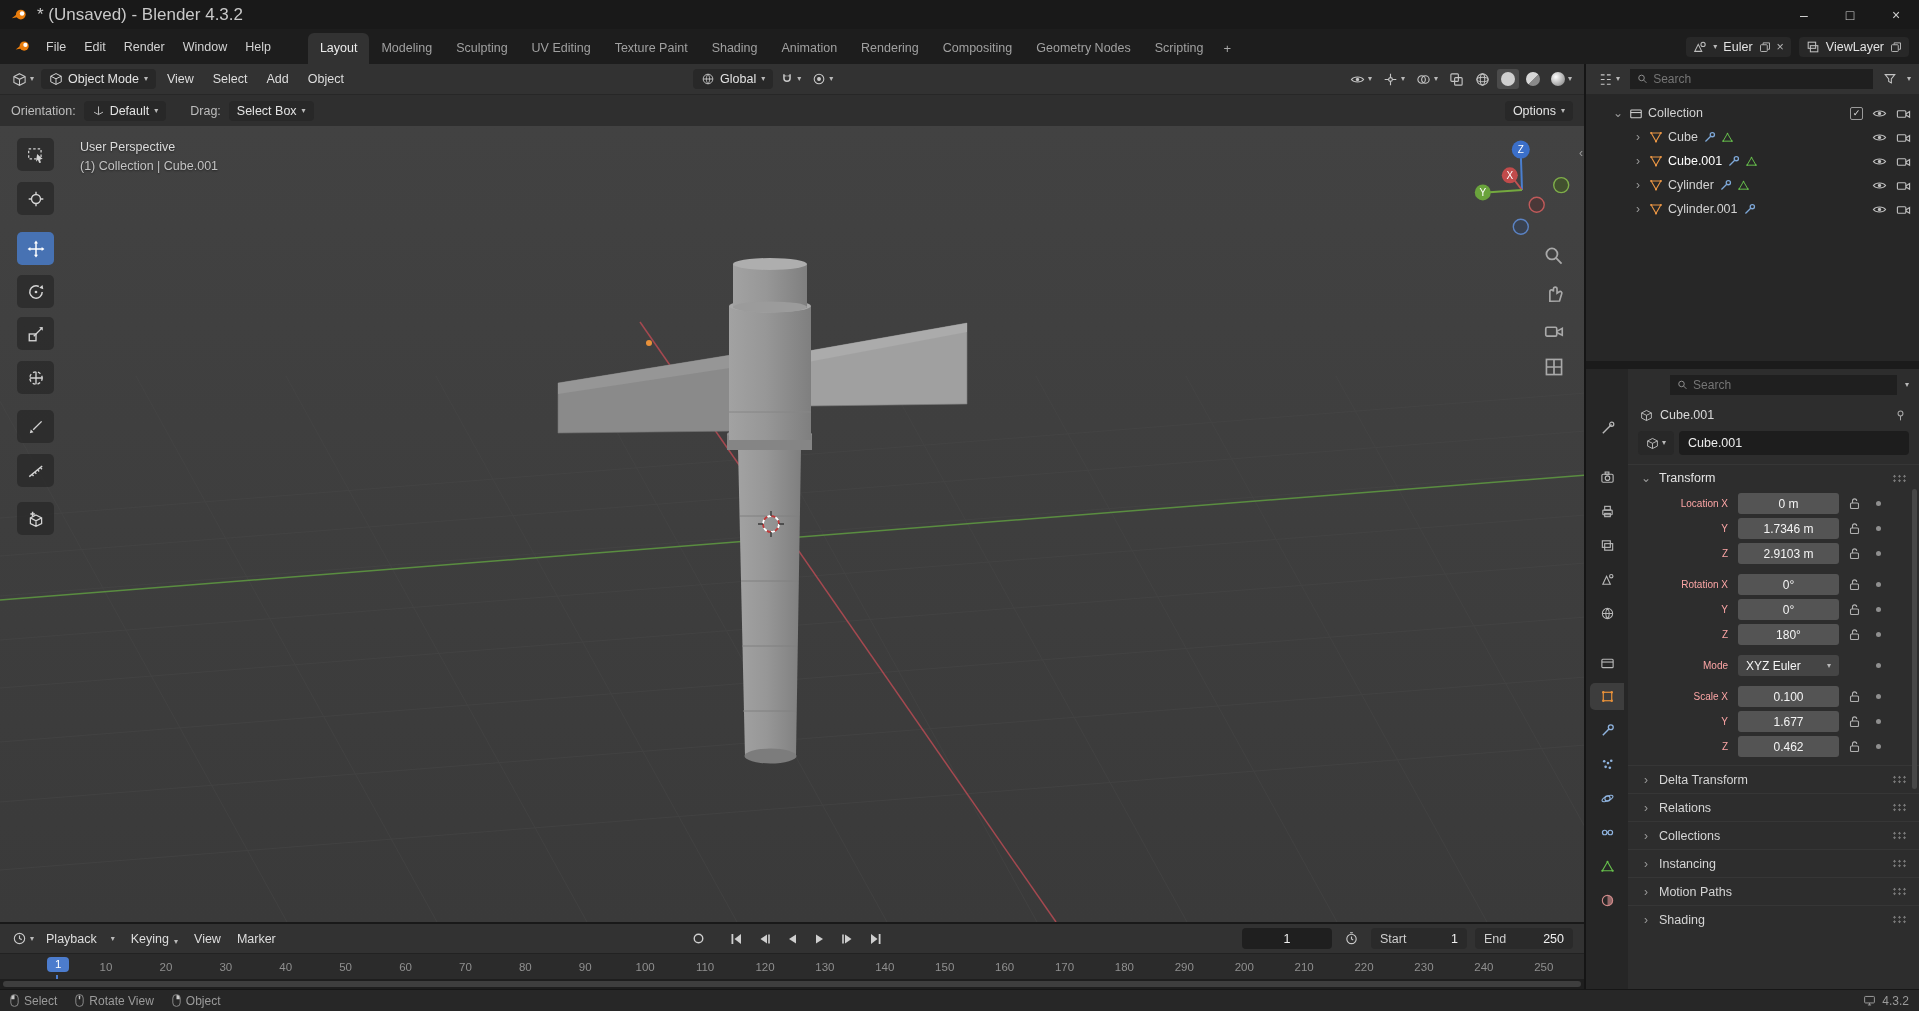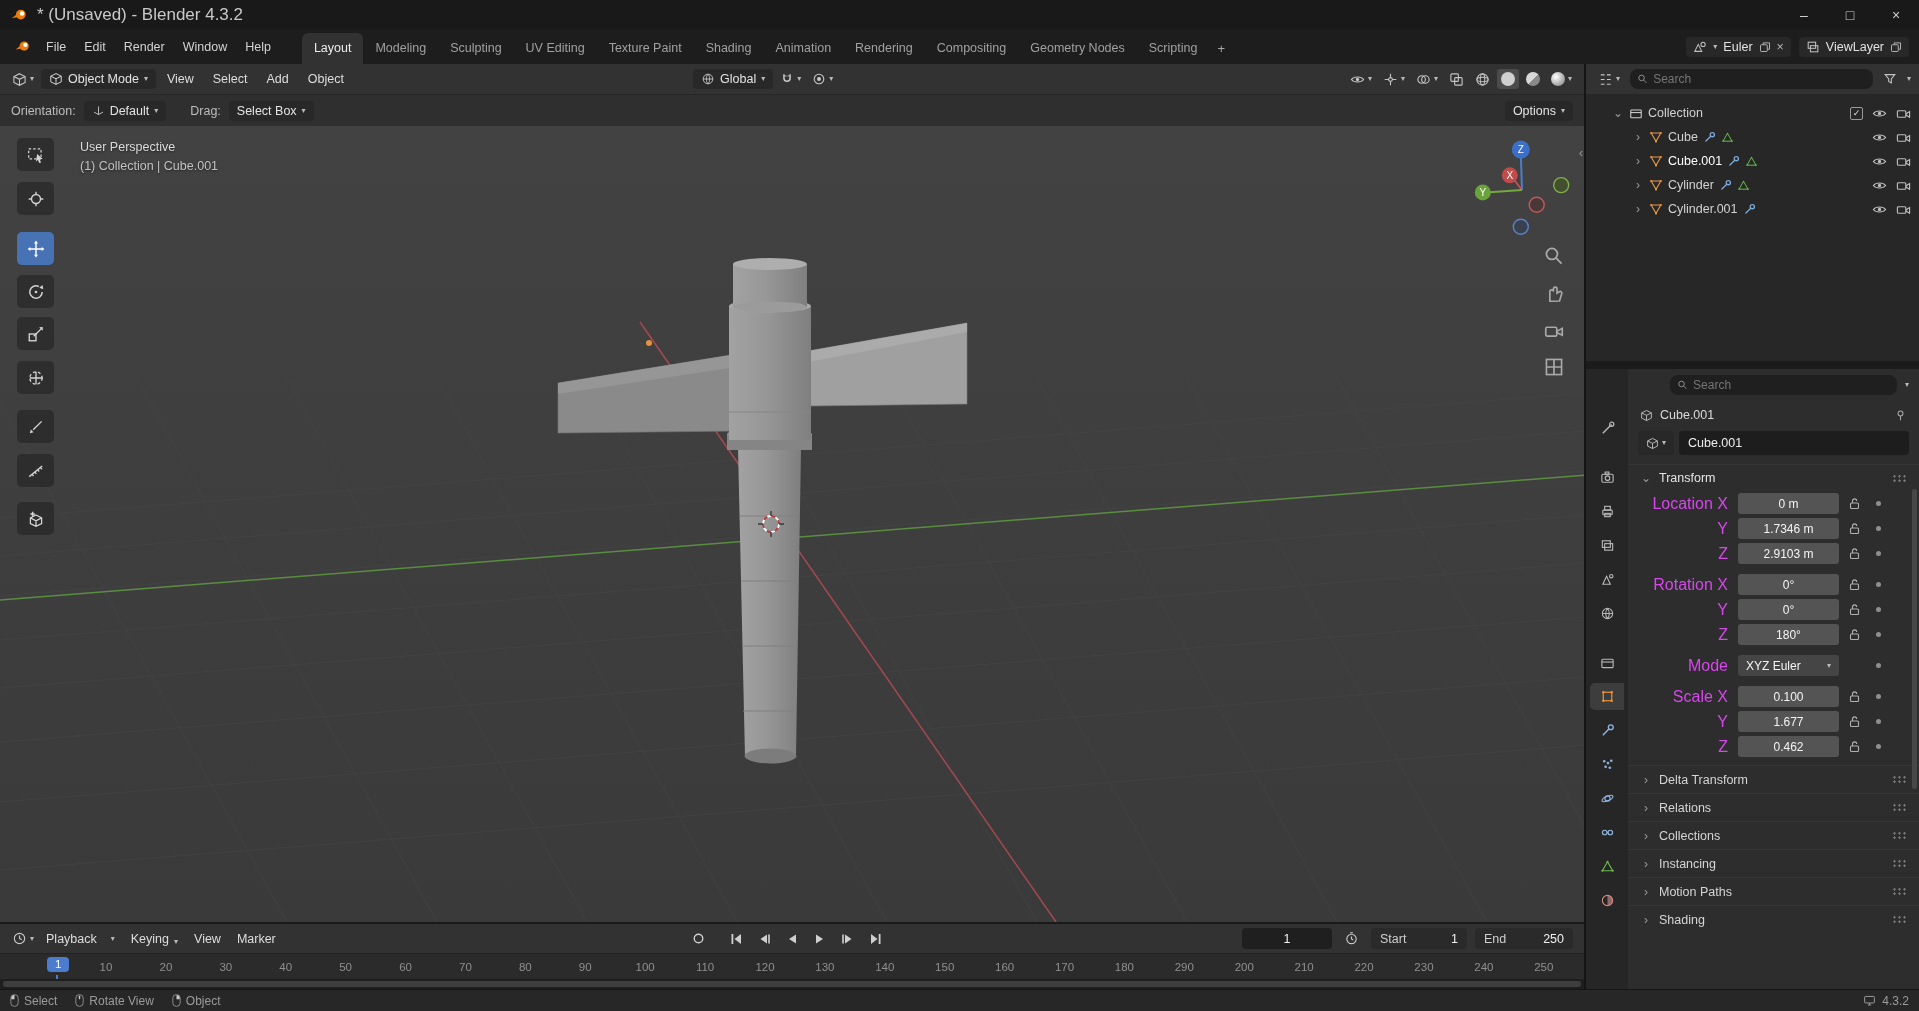--- a/index.html
+++ b/index.html
@@ -9,21 +9,21 @@
 
   
   .titlebar { height:29px; background:#191919; display:flex; align-items:center; padding:0 0 0 10px; gap:9px; flex:none; }
   .titlebar .title { font-size:17px; color:#c9c9c9; }
   .win-controls { margin-left:auto; display:flex; height:100%; }
   .win-btn { width:46px; display:flex; align-items:center; justify-content:center; color:#cfcfcf; font-size:14px; }
 
   
   .topbar { height:35px; background:#1d1d1d; display:flex; align-items:center; padding:0 10px 0 8px; flex:none; }
   .menu-item { padding:4px 9px; color:#d2d2d2; border-radius:4px; font-size:12.5px; }
-  .ws-tabs { display:flex; align-self:flex-end; margin-left:22px; }
+  .ws-tabs { display:flex; align-self:flex-end; margin-left:28px; }
   .ws-tab { padding:8px 12px 9px; font-size:12.5px; color:#a0a0a0; border-radius:6px 6px 0 0; white-space:nowrap; }
   .ws-tab.active { background:#323232; color:#ececec; }
   .ws-add { padding:8px 8px; color:#a8a8a8; font-size:13px; }
   .topbar-right { margin-left:auto; display:flex; align-items:center; gap:8px; }
   .id-chip { display:flex; align-items:center; gap:6px; background:#282828; border-radius:4px; padding:3px 7px; font-size:12.5px; color:#e2e2e2; }
   .mini-btn { display:flex; align-items:center; color:#b5b5b5; }
 
   .caret { font-size:8px; color:#b9b9b9; line-height:1; }
   .chip { display:flex; align-items:center; gap:5px; background:#282828; border-radius:4px; padding:3px 8px; font-size:12.5px; color:#e3e3e3; }
 
@@ -73,21 +73,21 @@
   .tl-scrollbar { position:absolute; left:3px; right:3px; top:2px; height:6px; background:#3e3e3e; border-radius:3px; }
 
   
   .statusbar { height:22px; background:#272727; border-top:1px solid #161616; display:flex; align-items:center; padding:0 10px; gap:18px; font-size:12px; color:#9b9b9b; flex:none; }
   .status-item { display:flex; align-items:center; gap:5px; }
   .status-right { margin-left:auto; display:flex; align-items:center; gap:6px; }
 
   
   .outliner { height:297px; background:#272727; display:flex; flex-direction:column; flex:none; }
   .outliner-header { height:30px; background:#323232; display:flex; align-items:center; gap:6px; padding:0 8px; flex:none; }
-  .search-box { flex:1; height:20px; background:#1f1f1f; border-radius:8px; display:flex; align-items:center; gap:5px; padding:0 7px; }
+  .search-box { flex:1; height:20px; background:#1f1f1f; border-radius:0; display:flex; align-items:center; gap:5px; padding:0 7px; }
   .search-box input { background:none; border:none; outline:none; color:#b5b5b5; font-size:12px; width:100%; font-family:inherit; }
   .outliner-body { flex:1; padding-top:7px; font-size:12.5px; overflow:hidden; }
   .ol-row { height:24px; display:flex; align-items:center; gap:5px; padding-right:8px; color:#d2d2d2; }
   .ol-row .sp { flex:1; }
   .disclosure { width:12px; text-align:center; color:#9a9a9a; font-size:12px; }
   .ol-name.active-obj { color:#ffffff; }
   .ol-checkbox { width:13px; height:13px; border:1px solid #9a9a9a; border-radius:2px; display:flex; align-items:center; justify-content:center; font-size:9px; color:#e0e0e0; }
   .ol-right-icons { display:flex; align-items:center; gap:9px; width:84px; justify-content:flex-end; }
 
   
@@ -100,21 +100,21 @@
   .props-content { flex:1; display:flex; flex-direction:column; overflow:hidden; position:relative; }
   .props-search-row { height:32px; display:flex; align-items:center; gap:8px; padding:6px 10px 6px 42px; }
   .props-search-row .search-box { height:20px; }
   .props-breadcrumb { height:28px; display:flex; align-items:center; gap:7px; padding:0 12px; font-size:12.5px; color:#dadada; }
   .props-name-row { display:flex; gap:5px; padding:2px 10px 9px; }
   .name-browse { width:36px; height:24px; background:#282828; border-radius:4px; display:flex; align-items:center; justify-content:center; gap:3px; }
   .name-field { flex:1; height:24px; background:#1d1d1d; border-radius:4px; color:#ededed; padding:0 9px; font-size:12.5px; border:none; outline:none; font-family:inherit; }
   .panel-header { height:27px; display:flex; align-items:center; gap:7px; padding:0 12px; color:#e4e4e4; font-size:12.5px; border-top:1px solid #363636; }
   .drag-dots { margin-left:auto; width:15px; height:9px; background-image:radial-gradient(#7a7a7a 1px, transparent 1.2px); background-size:5px 4.5px; }
   .trow { height:25px; display:flex; align-items:center; }
-  .trow-label { width:110px; text-align:right; color:#d946ef; font-size:16px; padding-right:10px; flex:none; }
+  .trow-label { width:110px; text-align:right; color:#fca5a5; font-size:10px; padding-right:10px; flex:none; }
   .trow-field { width:101px; height:21px; background:#545454; border-radius:3px; color:#f4f4f4; font-size:12px; display:flex; align-items:center; justify-content:center; flex:none; }
   .trow-field.dropdown { background:#454545; justify-content:space-between; padding:0 8px; }
   .trow-lock { width:30px; display:flex; justify-content:center; }
   .trow-dot { width:18px; display:flex; justify-content:center; }
   .dot { width:5px; height:5px; border-radius:50%; background:#8f8f8f; }
   .tgroup-gap { height:6px; }
   .section-row { height:28px; display:flex; align-items:center; gap:7px; padding:0 12px; color:#d5d5d5; font-size:12.5px; border-top:1px solid #363636; }
   .props-scrollbar { position:absolute; right:2px; top:120px; width:5px; height:300px; background:#474747; border-radius:3px; }
 </style>
 </head>

